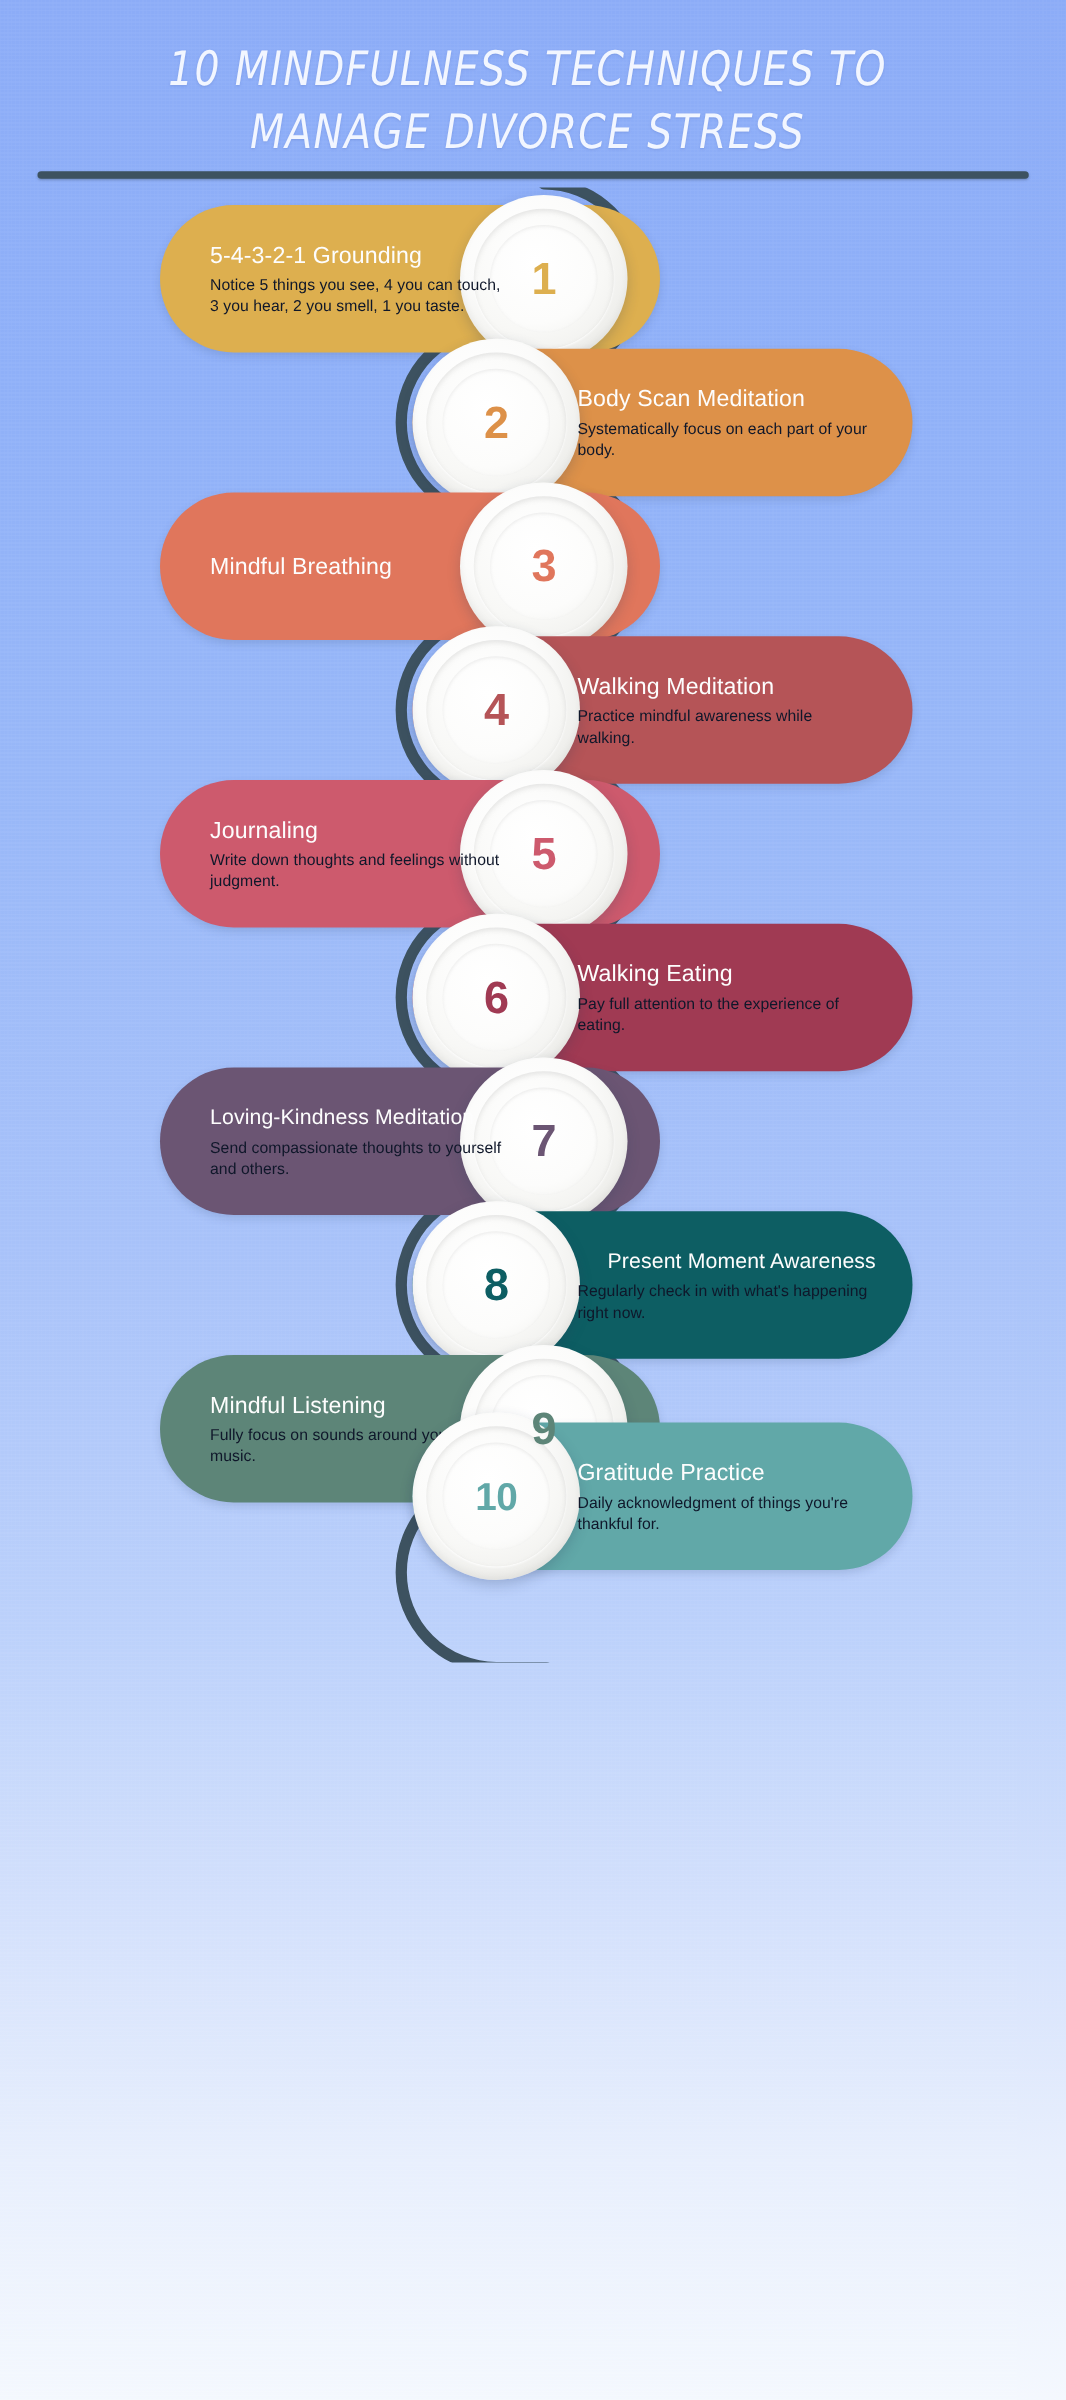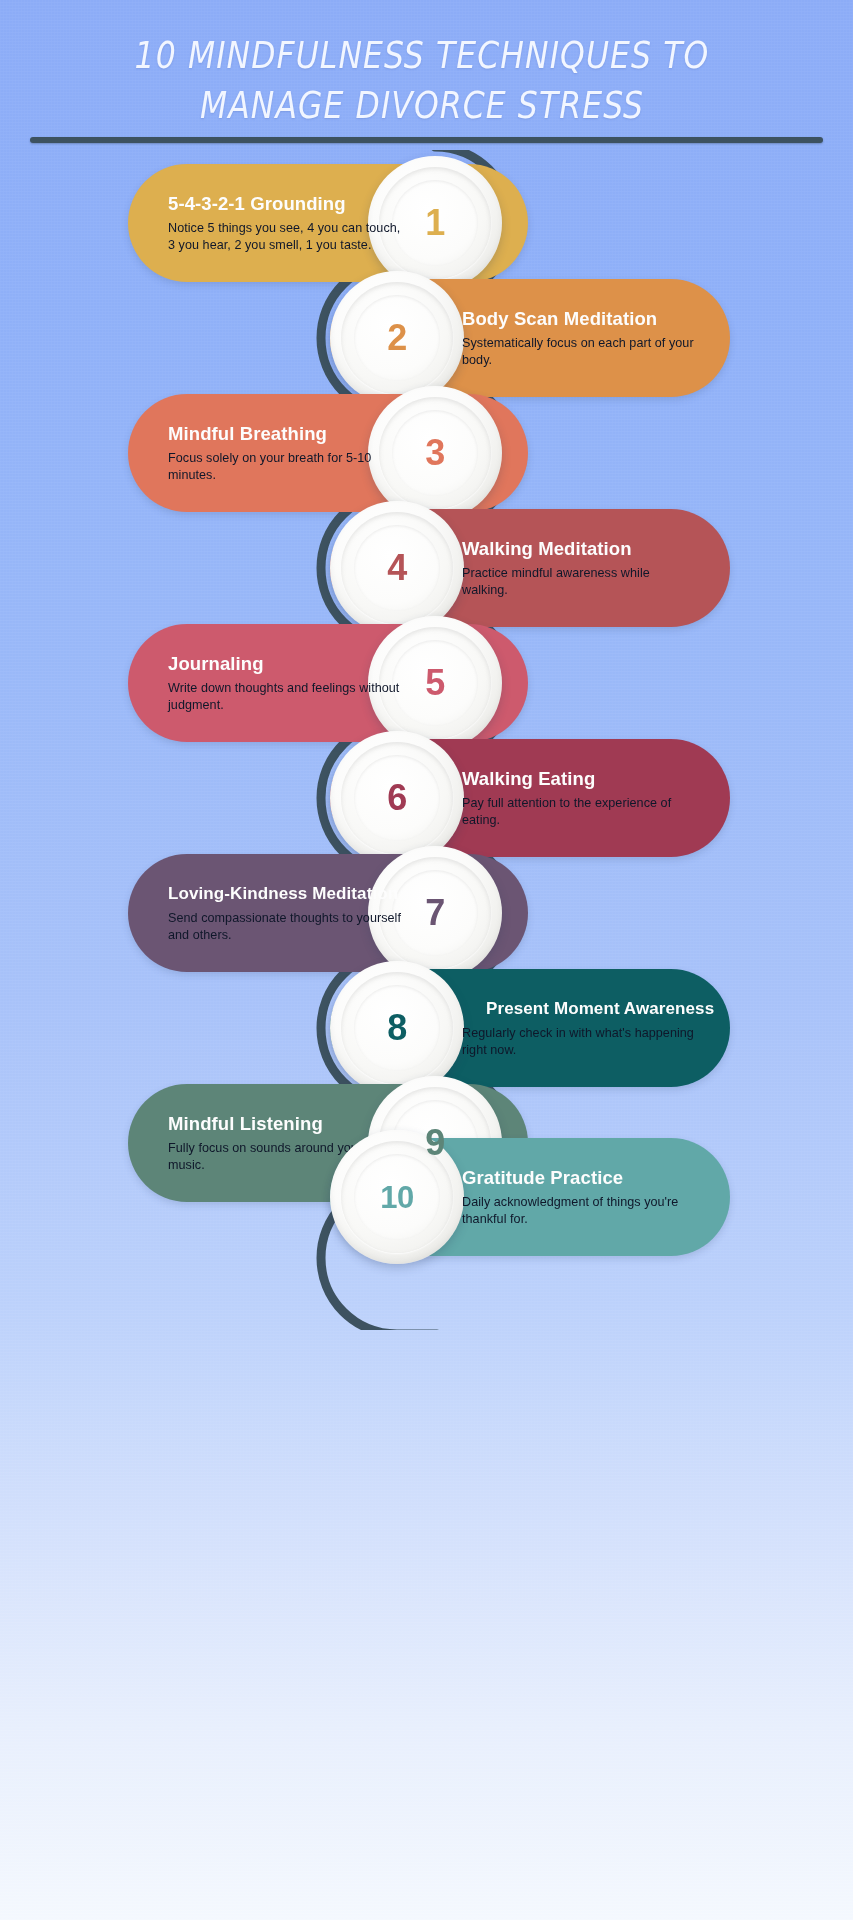--- a/index.html
+++ b/index.html
@@ -94,21 +94,21 @@
     transform: translateY(-50%);
     width: 236px;
   }
   .row.left  .txt { left: 168px;  text-align: left; }
   .row.right .txt { left: 462px;  text-align: left; }
 
   .t-title {
     color: #fdfdfd;
     font-size: 18.5px;
     line-height: 22px;
-    font-weight: 700;
+    font-weight: 400;
     letter-spacing: .1px;
     white-space: nowrap;
   }
   .t-desc {
     color: #0f172a;
     font-size: 12.6px;
     line-height: 16.5px;
     font-weight: 400;
     margin-top: 5px;
     letter-spacing: .05px;
@@ -196,21 +196,20 @@
         <div class="t-desc">Systematically focus on each part of your body.</div>
       </div>
     </div>
     <div class="row left" style="top: 394px;">
       <div class="pill" style="background: rgb(224, 118, 92);"></div>
       <div class="medal">
         <span class="num" style="color: rgb(224, 118, 92);">3</span>
       </div>
       <div class="txt">
         <div class="t-title">Mindful Breathing</div>
-        <div class="t-desc">Focus solely on your breath for 5-10 minutes.</div>
       </div>
     </div>
     <div class="row right" style="top: 509px;">
       <div class="pill" style="background: rgb(181, 84, 87);"></div>
       <div class="medal">
         <span class="num" style="color: rgb(181, 84, 87);">4</span>
       </div>
       <div class="txt">
         <div class="t-title">Walking Meditation</div>
         <div class="t-desc">Practice mindful awareness while walking.</div>

